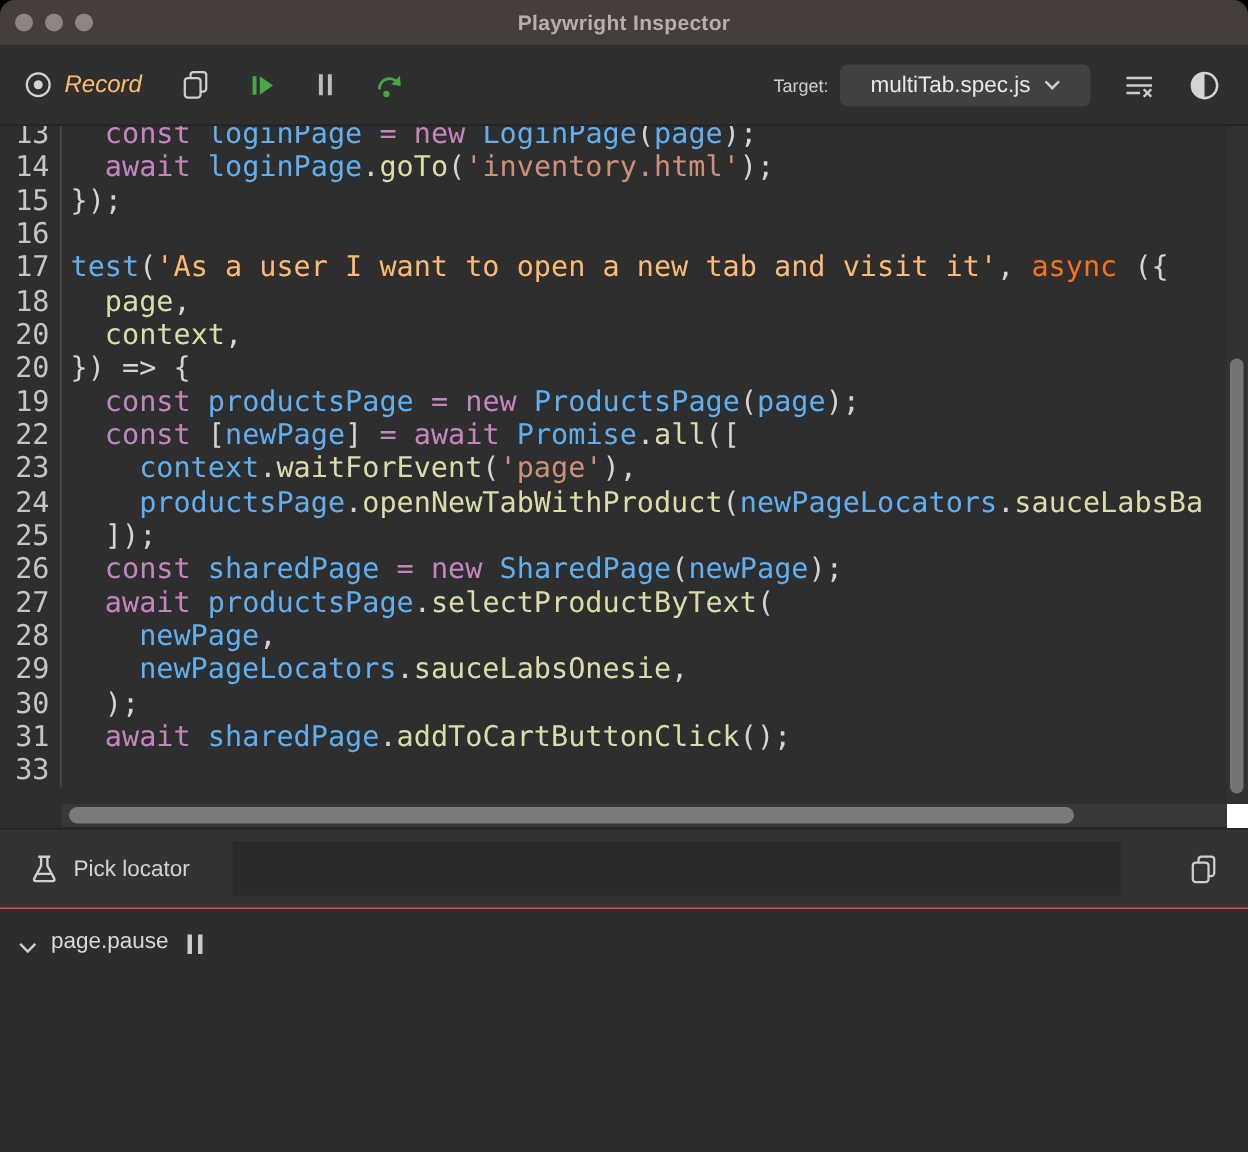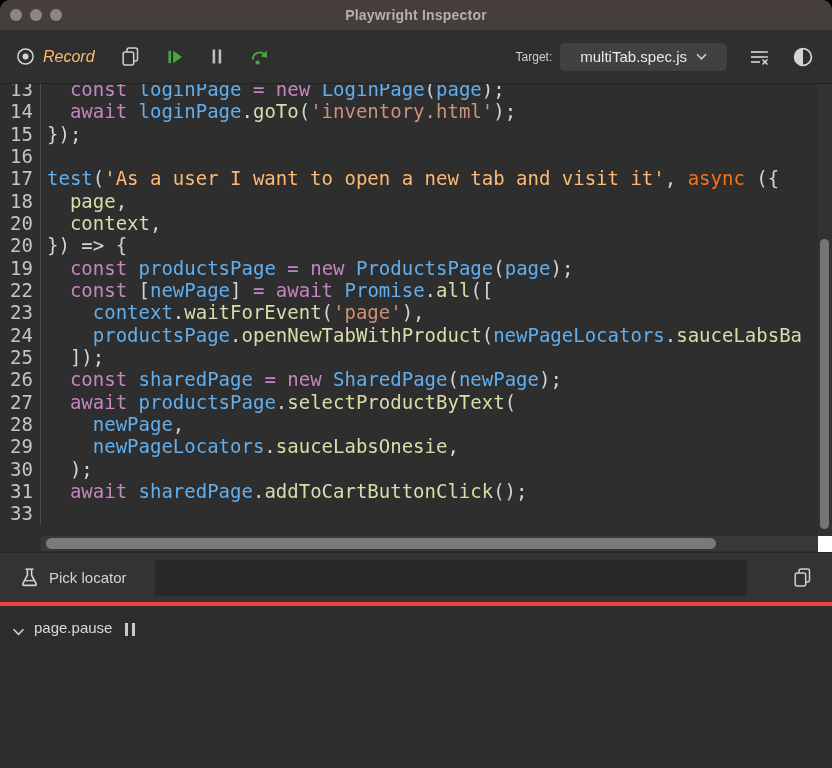--- a/index.html
+++ b/index.html
@@ -32,21 +32,21 @@
   .gutter { flex:0 0 41px; width:41px; text-align:right; padding-right:7px; border-right:1px solid #4d4d4d; color:#c5c5c5; }
   .line-text { white-space:pre; padding-left:6px; overflow:hidden; }
 
   .hscrollbar { position:absolute; left:41px; right:14px; bottom:1px; height:15px; background:#383838; }
   .hthumb { position:absolute; left:5px; top:2px; width:670px; height:11px; background:#7a7a7a; border-radius:6px; }
   .vscrollbar { position:absolute; right:0; top:0; bottom:16px; width:14px; background:#323232; }
   .vthumb { position:absolute; left:2px; top:155px; width:9px; height:290px; background:#757575; border-radius:5px; }
   .scroll-corner { position:absolute; right:0; bottom:0; width:14px; height:16px; background:#ffffff; }
 
   
-  .pick-row { height:54px; background:#333333; border-top:1px solid #242424; border-bottom:4px solid #ef4444; display:flex; align-items:center; padding:0 20px; flex:0 0 auto; }
+  .pick-row { height:54px; background:#333333; border-top:1px solid #242424; border-bottom:1px solid #ef4444; display:flex; align-items:center; padding:0 20px; flex:0 0 auto; }
   .pick-btn { display:flex; align-items:center; gap:10px; background:none; border:none; cursor:pointer; color:#d4d4d4; font-size:15px; }
   .pick-input { margin-left:28px; width:592px; height:36px; background:#292929; border:none; outline:none; color:#d4d4d4; font-size:14px; padding:0 10px; font-family:"DejaVu Sans Mono", monospace; }
   .pick-copy { margin-left:auto; display:flex; align-items:center; background:none; border:none; cursor:pointer; }
 
   
   .call-log { flex:1 1 auto; background:#2d2d2d; padding:13px 0 0 12px; }
   .call-row { display:flex; align-items:flex-end; gap:9px; cursor:pointer; }
   .call-text { color:#d8d8d8; font-size:15px; }
   .pause-glyph { display:flex; gap:4px; margin-left:4px; }
   .pause-glyph i { width:3px; height:13px; background:#cbcbc0; display:block; }

